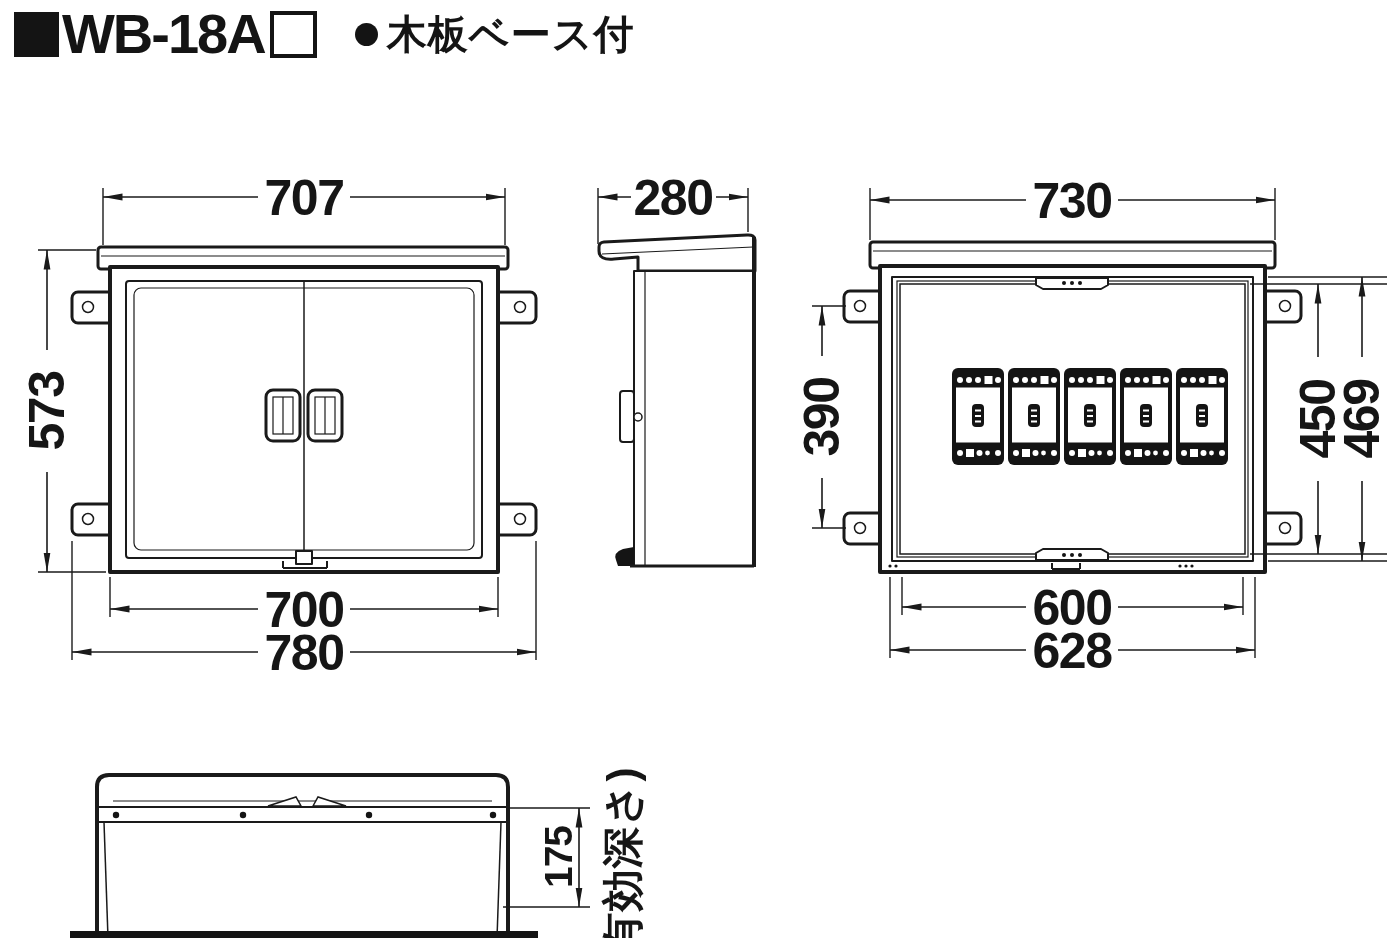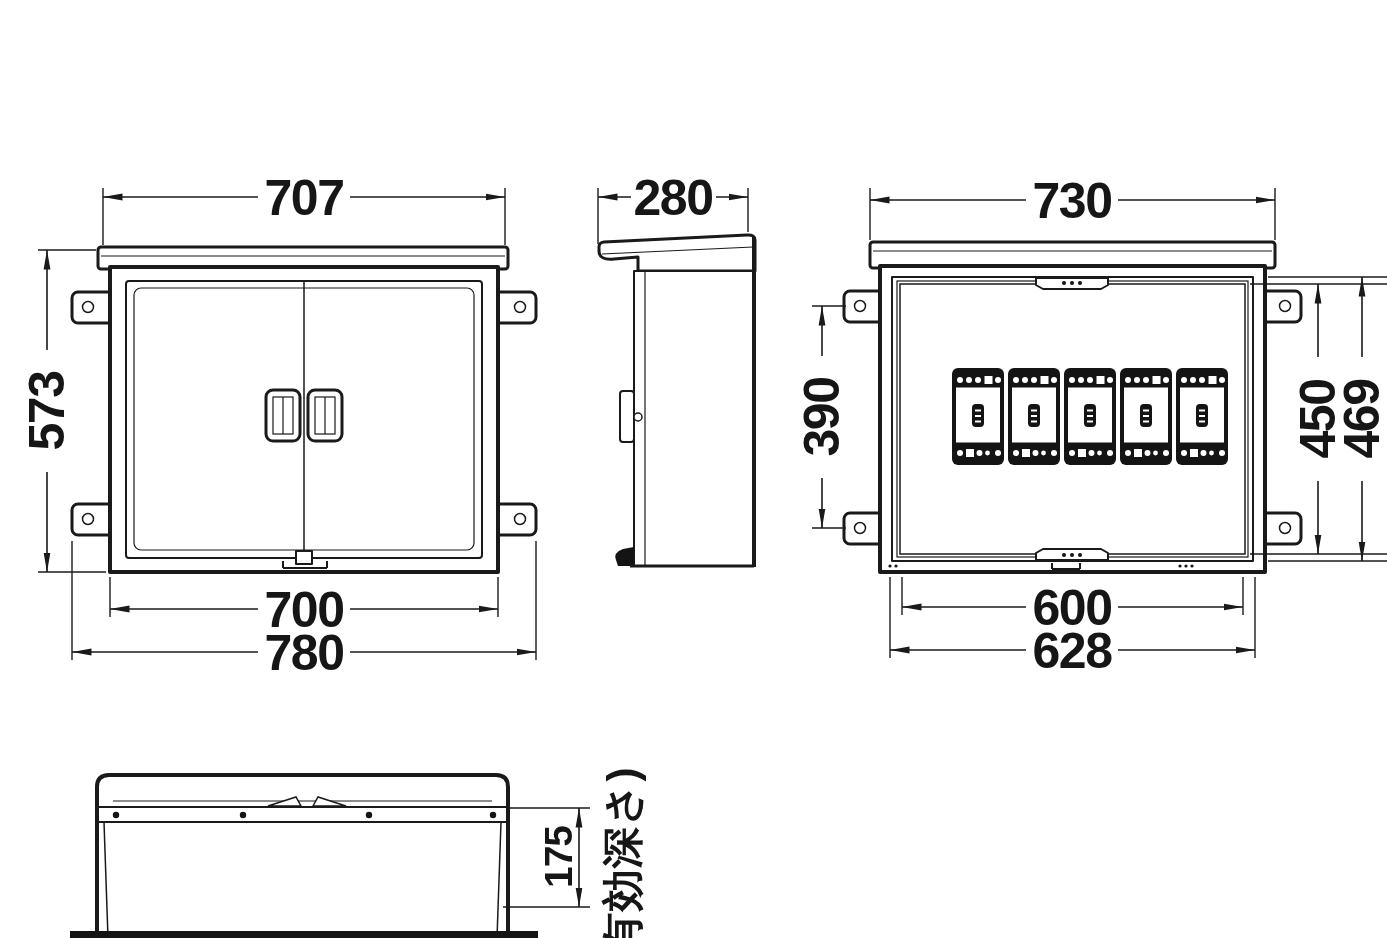--- a/index.html
+++ b/index.html
@@ -30,20 +30,27 @@
         letter-spacing:-1px;text-anchor:middle;dominant-baseline:central;}
   .jlabel{font-family:"Liberation Sans","DejaVu Sans",sans-serif;font-weight:bold;font-size:42px;
         fill:#161616;text-anchor:middle;dominant-baseline:central;letter-spacing:1px;}
   .ink{fill:#141414;}
 </style>
 </head>
 <body>
 
 <div id="stage">
 
+  <div class="title-row">
+    <div class="sq-filled"></div>
+    <span class="model-text">WB-18A</span>
+    <div class="sq-outline"></div>
+    <div class="bullet-dot"></div>
+    <span class="note-text">木板ベース付</span>
+  </div>
 
   <svg width="1387" height="938" viewBox="0 0 1387 938" xmlns="http://www.w3.org/2000/svg">
     <defs>
       <marker id="arr" viewBox="0 0 20 8" refX="19.5" refY="4" markerWidth="20" markerHeight="8" orient="auto-start-reverse" markerUnits="userSpaceOnUse">
         <path d="M0,0.6 L19.5,4 L0,7.4 Z" fill="#1a1a1a"></path>
       </marker>
 
       <g id="breaker">
         <rect x="0" y="0" width="52" height="97" rx="6" fill="#141414"></rect>
         <rect x="4" y="19.5" width="44" height="55" fill="#ffffff"></rect>

